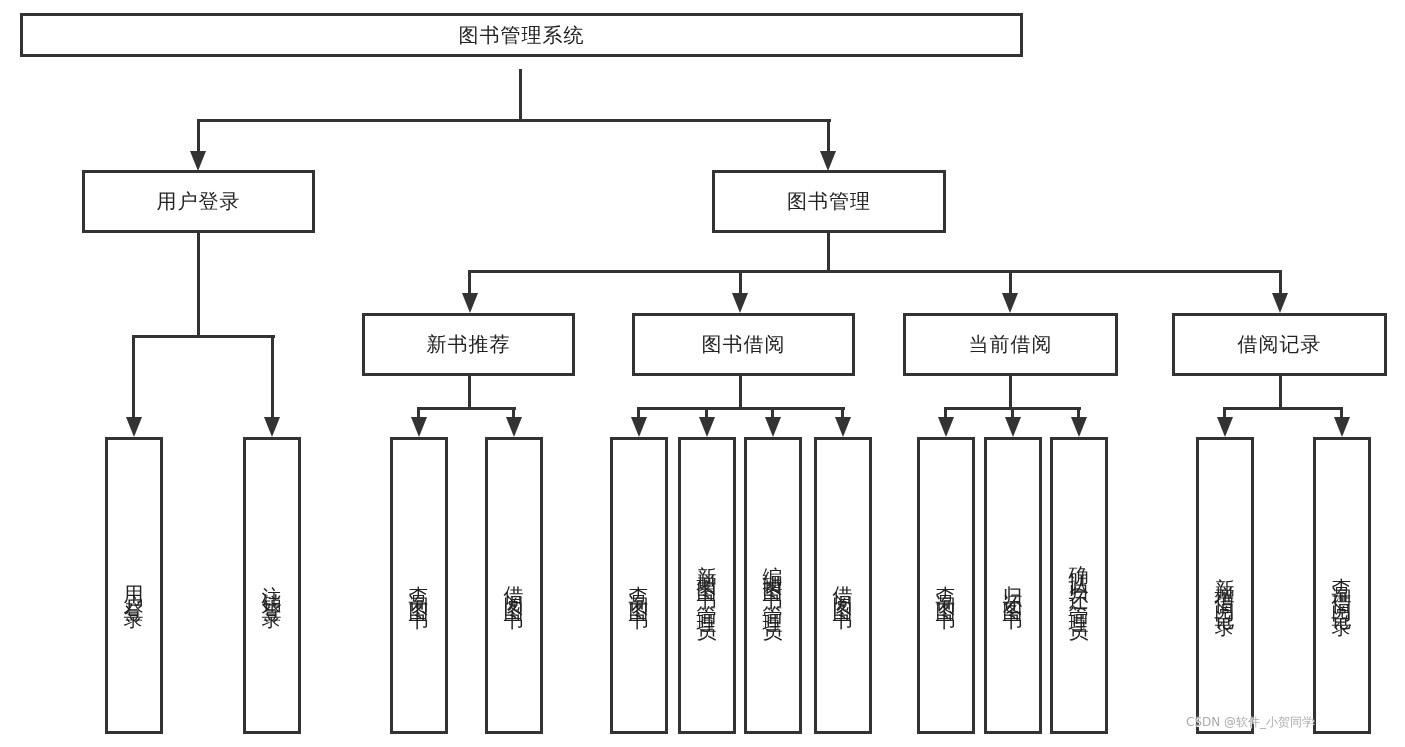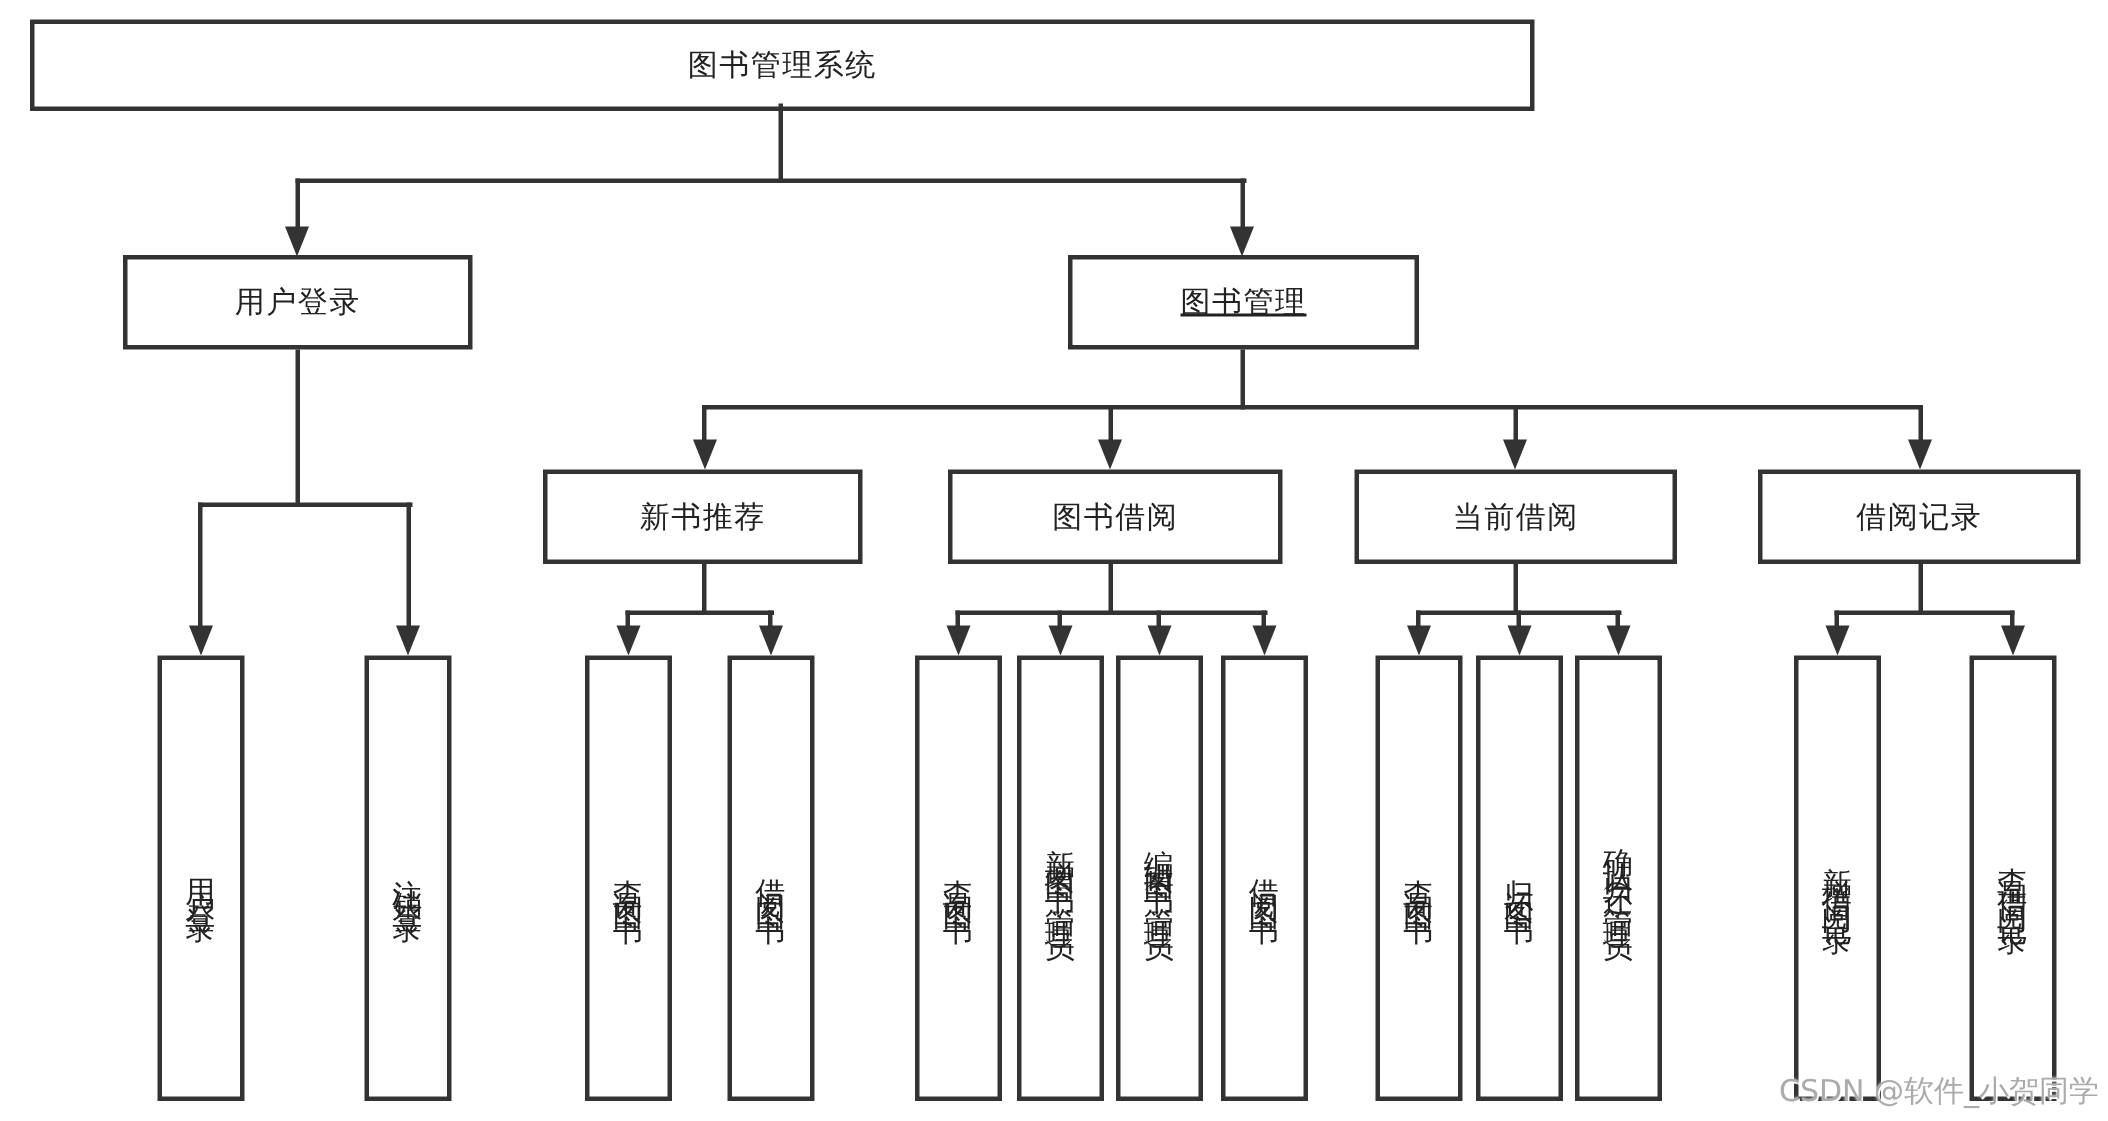--- a/index.html
+++ b/index.html
@@ -25,39 +25,39 @@
         background:var(--box_bg);border:3px solid var(--line);
         display:flex;align-items:center;justify-content:center;
         font-size:20px;letter-spacing:1px;color:var(--text);white-space:nowrap;}
   .vbox{position:absolute;box-sizing:border-box;top:437px;width:58px;height:297px;
         background:var(--box_bg);border:3px solid var(--line);
         writing-mode:vertical-rl;text-orientation:mixed;
         display:flex;align-items:center;justify-content:center;
         font-size:20px;letter-spacing:8px;color:var(--text);line-height:1;}
 
   .watermark{position:absolute;left:1186px;top:714px;z-index:5;
-             font-size:20px;color:var(--watermark);white-space:nowrap;
+             font-size:12px;color:var(--watermark);white-space:nowrap;
              text-shadow:0 0 2px #ffffff,1px 1px 0 #ffffff;}
 </style>
 </head>
 <body>
 
 <div id="canvas">
 
-  <div class="hbox" style="left:20px;top:13px;width:1003px;height:61px;">图书管理系统</div>
+  <div class="hbox" style="left:20px;top:13px;width:1003px;height:44px;">图书管理系统</div>
 
   <div class="v" style="left:519px;top:69px;height:53px;"></div>
   <div class="h" style="left:197px;top:119px;width:634px;"></div>
   <div class="v" style="left:197px;top:119px;height:33px;"></div>
   <div class="a" style="left:190px;top:151px;"></div>
   <div class="v" style="left:827px;top:119px;height:33px;"></div>
   <div class="a" style="left:820px;top:151px;"></div>
 
   <div class="hbox" style="left:82px;top:170px;width:233px;">用户登录</div>
-  <div class="hbox" style="left:712px;top:170px;width:234px;text-decoration:underline;">图书管理</div>
+  <div class="hbox" style="left:712px;top:170px;width:234px;">图书管理</div>
 
   <div class="v" style="left:197px;top:233px;height:104px;"></div>
   <div class="h" style="left:132px;top:335px;width:143px;"></div>
   <div class="v" style="left:132px;top:335px;height:84px;"></div>
   <div class="a" style="left:126px;top:417px;"></div>
   <div class="v" style="left:271px;top:335px;height:84px;"></div>
   <div class="a" style="left:264px;top:417px;"></div>
 
   <div class="v" style="left:827px;top:233px;height:40px;"></div>
   <div class="h" style="left:468px;top:270px;width:814px;"></div>

